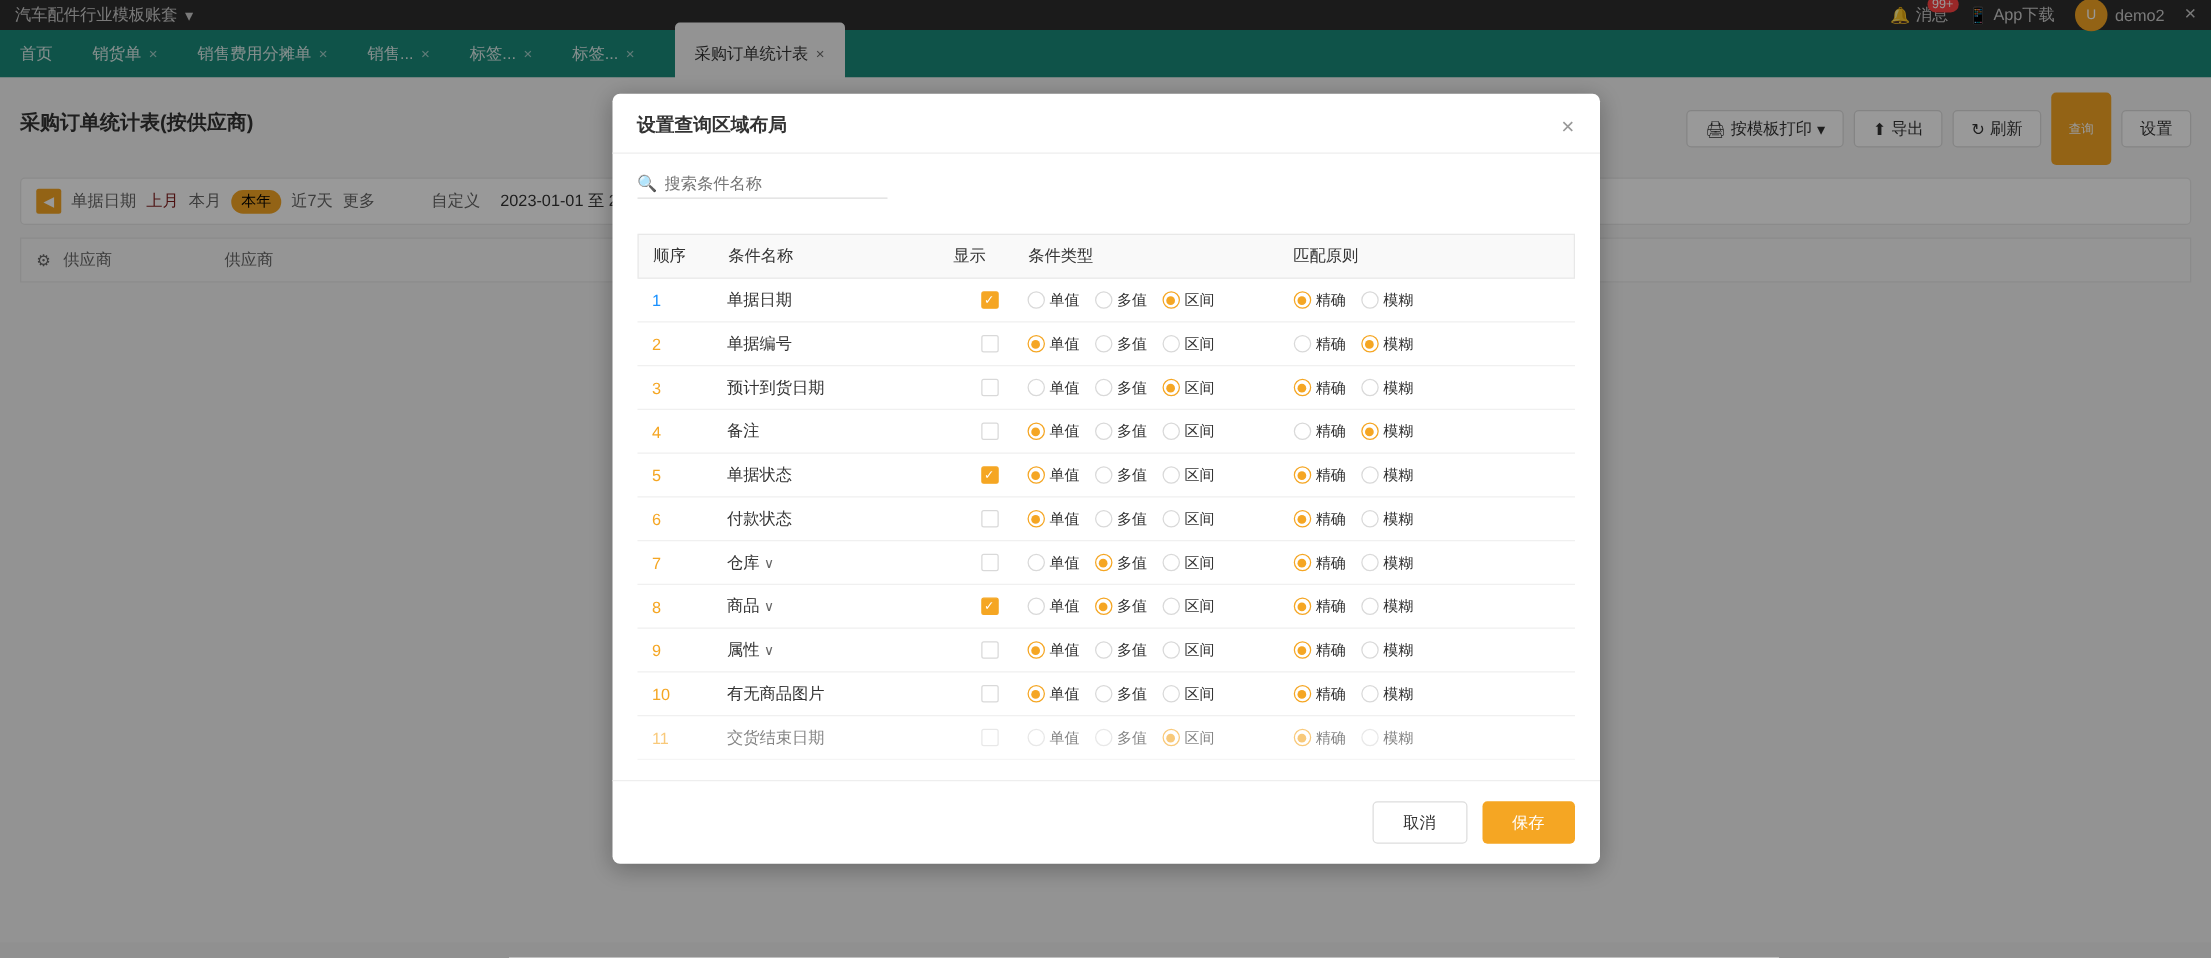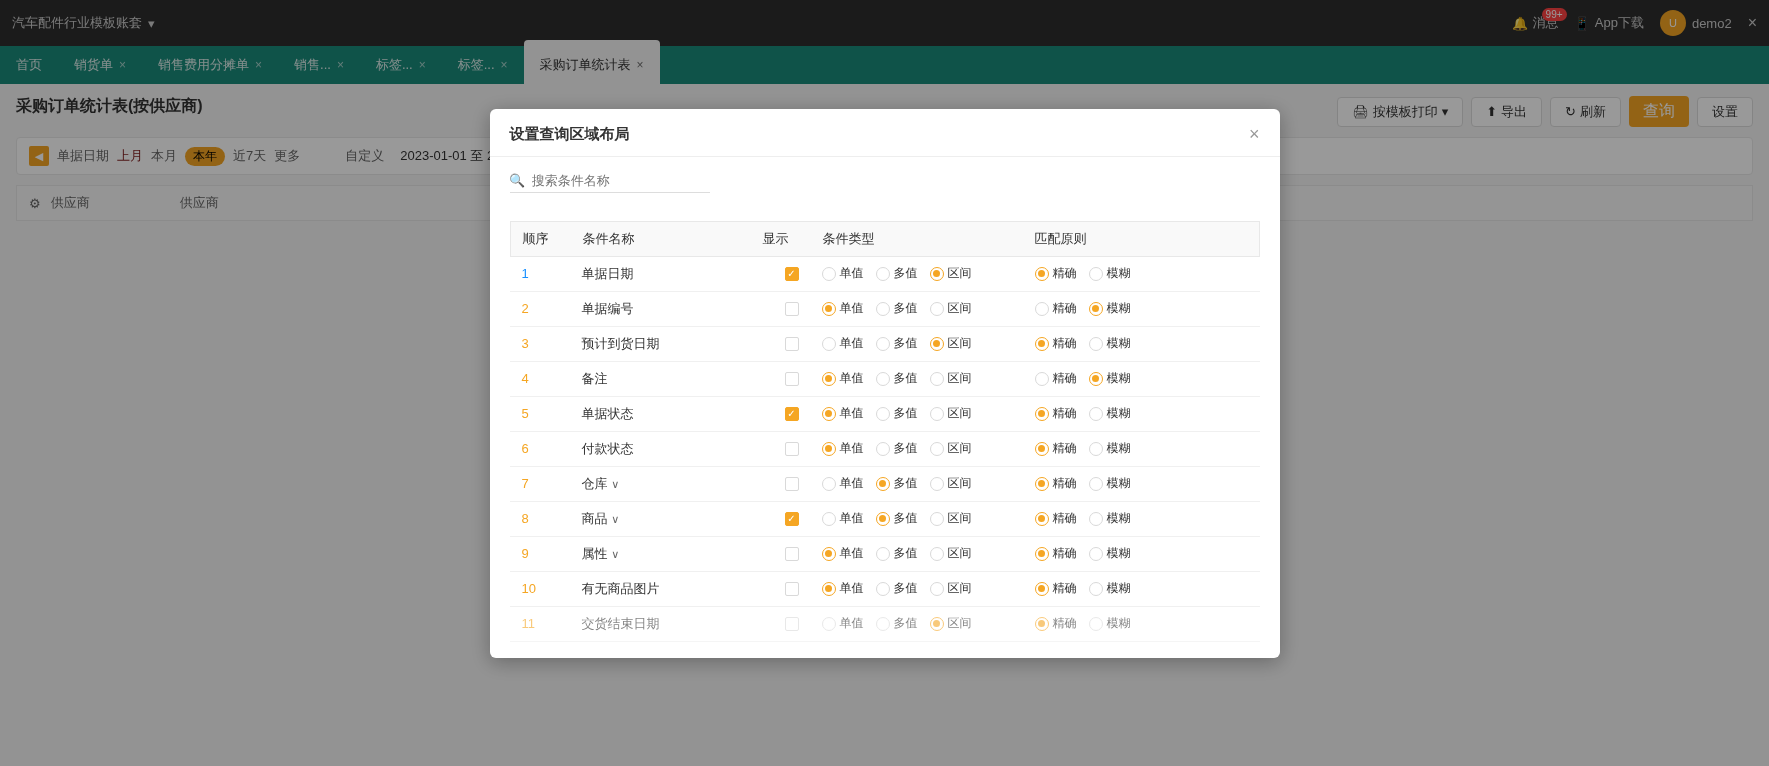--- a/index.html
+++ b/index.html
@@ -1,21 +1,21 @@
 <!DOCTYPE html>
 <html><head>
   <meta charset="utf-8">
   <style>
     * { box-sizing: border-box; margin: 0; padding: 0; }
     body { font-family: 'Microsoft YaHei', Arial, sans-serif; font-size: 13px; background: #f0f0f0; overflow: hidden; }
 
     
     .top-bar {
       background: #2d2d2d;
-      height: 46px;
+      height: 24px;
       display: flex;
       align-items: center;
       justify-content: space-between;
       padding: 0 12px;
       color: #ccc;
     }
     .top-bar-left { font-size: 13px; display: flex; align-items: center; gap: 6px; }
     .top-bar-right { display: flex; align-items: center; gap: 16px; font-size: 13px; }
     .top-bar-right .notification { position: relative; cursor: pointer; }
     .badge {
@@ -47,20 +47,21 @@
       color: rgba(255,255,255,0.85);
       cursor: pointer;
       font-size: 13px;
       gap: 6px;
       white-space: nowrap;
     }
     .tab-item.active {
       background: #f5f5f5;
       color: #333;
       border-radius: 4px 4px 0 0;
+      margin-left: 16px;
     }
     .tab-item .tab-close { font-size: 12px; opacity: 0.7; }
 
     
     .page-content {
       background: #f5f5f5;
       padding: 12px 16px;
       min-height: calc(766px - 74px);
       position: relative;
     }
@@ -71,23 +72,23 @@
       color: #333;
       margin-bottom: 10px;
     }
     .toolbar-right { display: flex; align-items: center; gap: 8px; }
 
     .btn-orange {
       background: #f5a623;
       color: white;
       border: none;
       border-radius: 4px;
-      padding: 5px 14px;
-      cursor: pointer;
-      font-size: 16px;
+      padding: 22px 14px;
+      cursor: pointer;
+      font-size: 10px;
     }
     .btn-white {
       background: white;
       color: #333;
       border: 1px solid #ddd;
       border-radius: 4px;
       padding: 5px 14px;
       cursor: pointer;
       font-size: 13px;
       display: flex;
@@ -628,14 +629,22 @@
           <label class="radio-item"><div class="radio-circle"></div>多值</label>
           <label class="radio-item"><div class="radio-circle selected"></div>区间</label>
         </div>
         <div class="radio-group">
           <label class="radio-item"><div class="radio-circle selected"></div>精确</label>
           <label class="radio-item"><div class="radio-circle"></div>模糊</label>
         </div>
       </div>
     </div>
 
+    <div class="modal-footer">
+      <button class="btn-cancel">
+        <span>取消</span>
+      </button>
+      <button class="btn-save">
+        <span>保存</span>
+      </button>
+    </div>
   </div>
 </div>
 
 </body></html>

